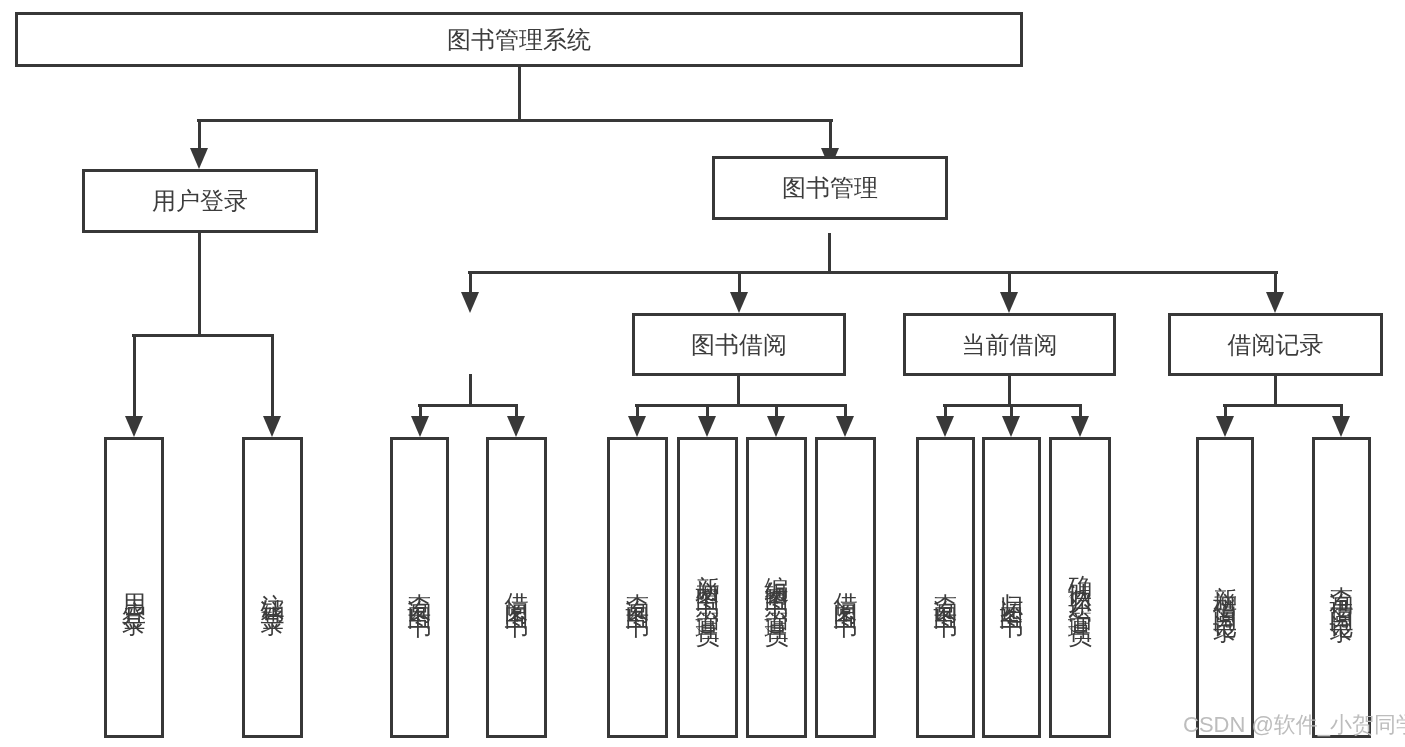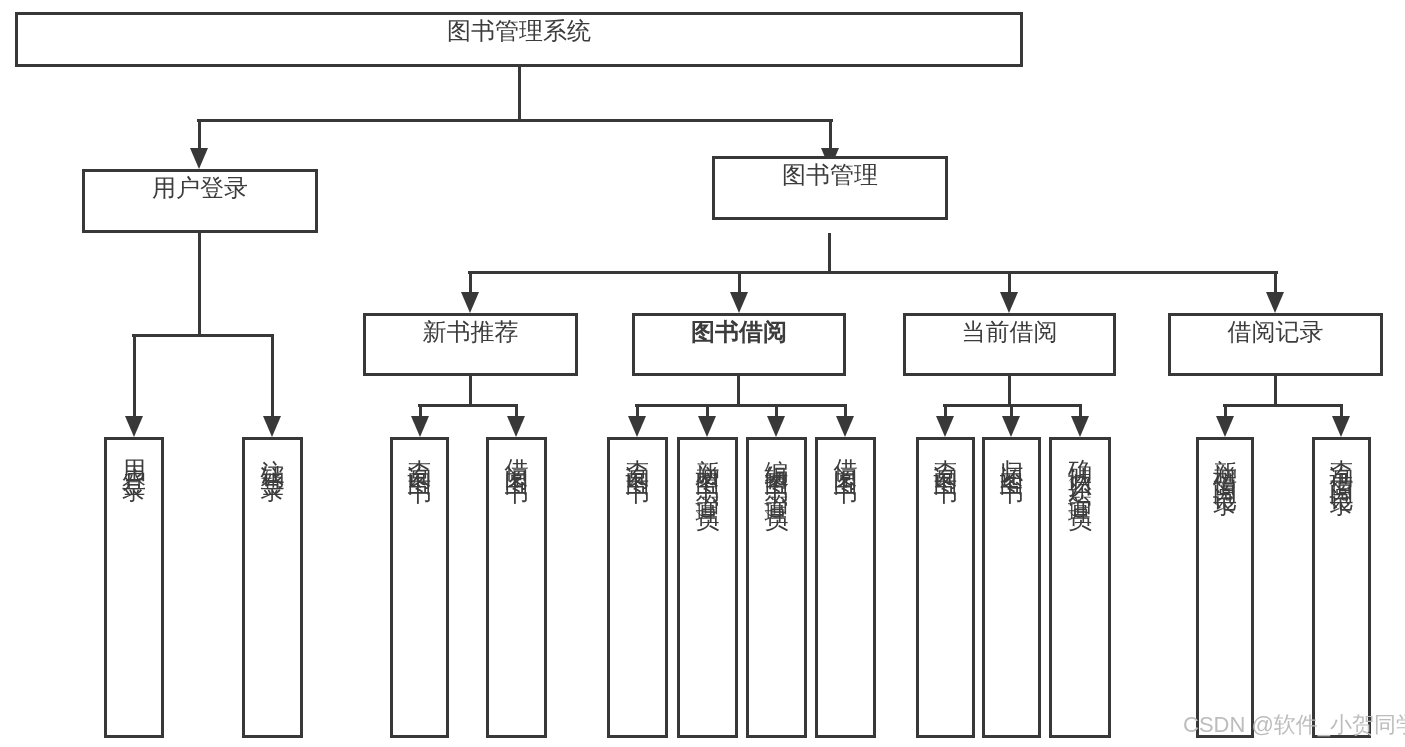--- a/index.html
+++ b/index.html
@@ -8,21 +8,21 @@
     width:1405px; height:747px;
     background:#ffffff;
     font-family:"Liberation Sans", sans-serif;
     overflow:hidden;
   }
   .node {
     position:absolute;
     box-sizing:border-box;
     border:3px solid #383838;
     background:#ffffff;
-    display:flex; align-items:flex-start; justify-content:center;
+    display:flex; align-items:center; justify-content:center;
     color:#3c3c3c;
     font-size:24px;
     z-index:2;
   }
   .node .vtext {
     writing-mode:vertical-rl;
     text-orientation:mixed;
     letter-spacing:7px;
     line-height:1;
     white-space:nowrap;
@@ -77,24 +77,21 @@
   <div class="line" style="left:468px; top:271px; width:810px; height:3px;"></div>
   <div class="line" style="left:469px; top:274px; width:3px; height:18px;"></div>
   <div class="ah" style="left:461px; top:292px;"></div>
   <div class="line" style="left:738px; top:274px; width:3px; height:18px;"></div>
   <div class="ah" style="left:730px; top:292px;"></div>
   <div class="line" style="left:1008px; top:274px; width:3px; height:18px;"></div>
   <div class="ah" style="left:1000px; top:292px;"></div>
   <div class="line" style="left:1274px; top:274px; width:3px; height:18px;"></div>
   <div class="ah" style="left:1266px; top:292px;"></div>
 
-  <div class="node" style="left:363px; top:313px; width:215px; height:63px;">
-    <span>新书推荐</span>
-  </div>
-  <div class="node" style="left:632px; top:313px; width:214px; height:63px;font-weight:bold;">
+  <div class="node" style="left:632px; top:313px; width:214px; height:63px;">
     <span>图书借阅</span>
   </div>
   <div class="node" style="left:1168px; top:313px; width:215px; height:63px;">
     <span>借阅记录</span>
   </div>
   <div class="node" style="left:903px; top:313px; width:213px; height:63px;">
     <span>当前借阅</span>
   </div>
 
   <div class="line" style="left:469px; top:374px; width:3px; height:33px;"></div>

